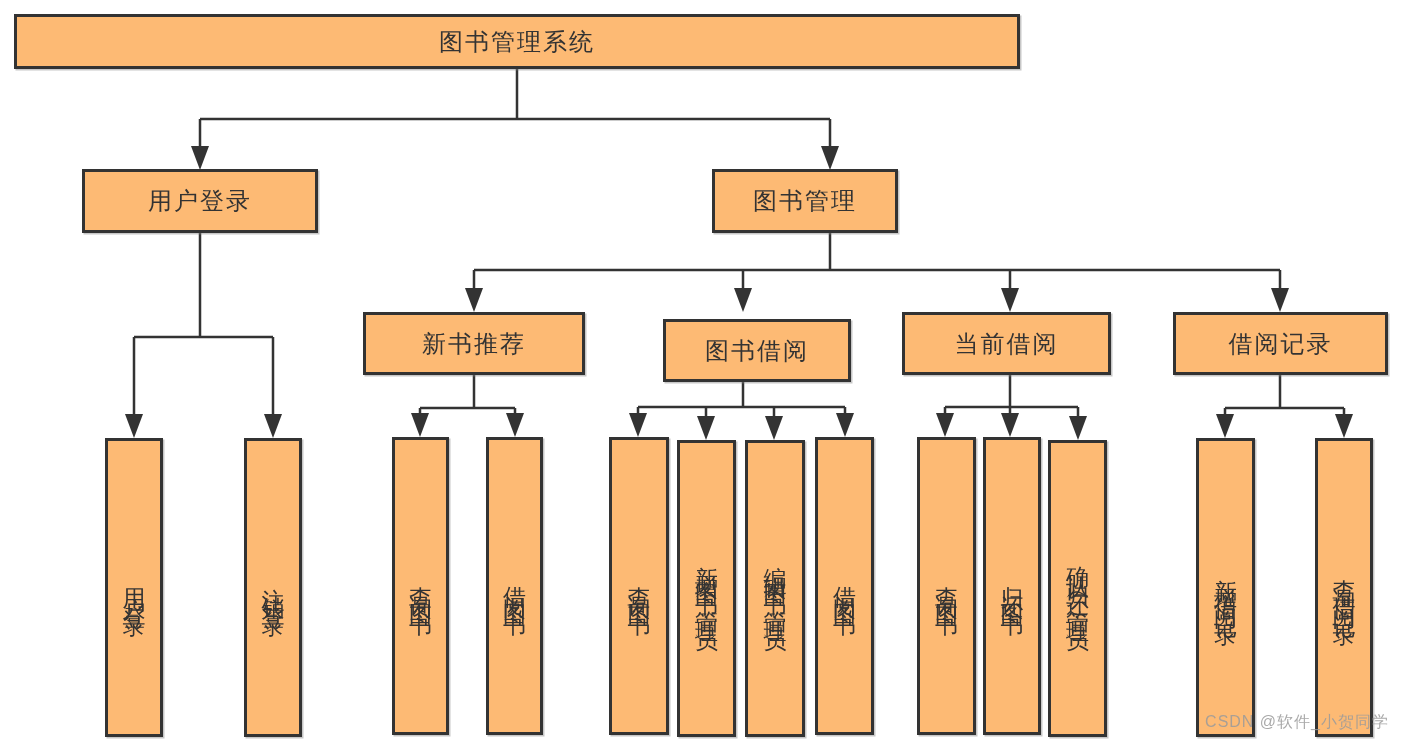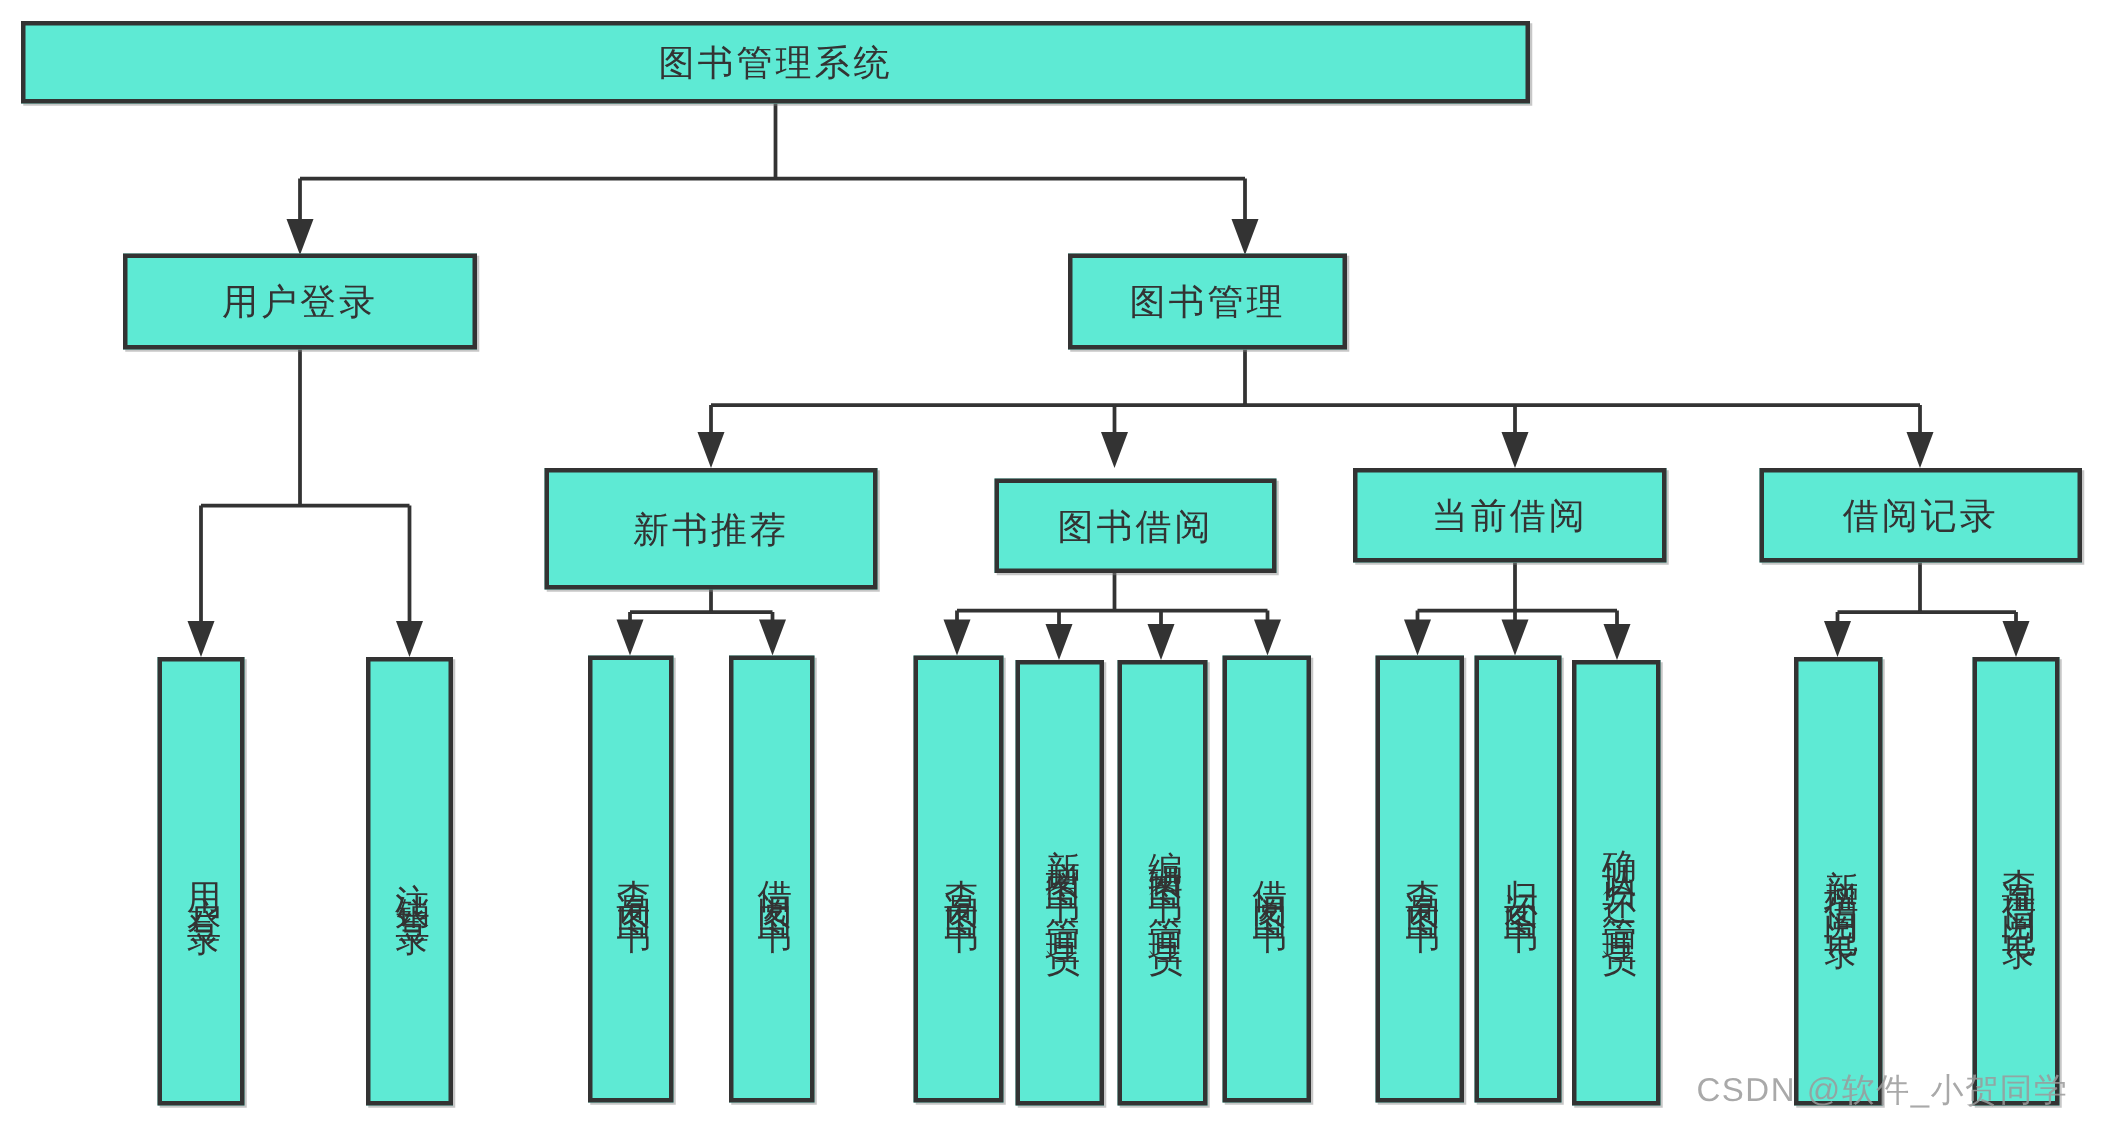--- a/index.html
+++ b/index.html
@@ -5,34 +5,33 @@
   html,body{margin:0;padding:0;background:#fff;}
   .canvas{
     position:relative;width:1405px;height:747px;background:#fff;overflow:hidden;
     font-family:"Liberation Sans","DejaVu Sans",sans-serif;
     color:var(--text-color,#333);
   }
   .connectors{position:absolute;left:0;top:0;z-index:1;}
   .connectors path{stroke:var(--line-color,#333);stroke-width:2.5;fill:none;}
   .connectors polygon{fill:var(--line-color,#333);stroke:none;}
   .node{
-    position:absolute;z-index:2;background:#5eead4;
+    position:absolute;z-index:2;background:#fdba74;
     border:3px solid var(--line-color,#333);box-sizing:border-box;
     display:flex;align-items:center;justify-content:center;
     box-shadow:1.5px 1.5px 0 rgba(130,130,130,.45);
-    font-family:Liberation Mono, monospace;
   }
   .box .lbl{font-size:24px;letter-spacing:2px;white-space:nowrap;}
   .leaf .lbl{
     writing-mode:vertical-rl;text-orientation:mixed;
     font-size:23px;letter-spacing:9px;line-height:1;white-space:nowrap;
   }
   .watermark{
-    position:absolute;z-index:5;right:26px;top:712px;
-    font-size:22px;letter-spacing:1px;opacity:.85;white-space:nowrap;margin-left:15px;
+    position:absolute;z-index:5;right:16px;top:712px;
+    font-size:16px;letter-spacing:1px;opacity:.85;white-space:nowrap;margin-left:15px;
   }
 </style>
 </head>
 <body>
 
 <div class="canvas">
 
   <svg class="connectors" width="1405" height="747" viewBox="0 0 1405 747" aria-hidden="true">
     <g>
       <path d="M517 69 V119 M200 119 H830 M200 233 V337 M134 337 H273 M830 233 V270 M474 270 H1280 M474 375 V408 M420 408 H515 M743 375 V407 M638 407 H845 M1010 375 V407 M945 407 H1078 M1280 375 V408 M1225 408 H1344"></path>
@@ -65,21 +64,21 @@
     <span class="lbl">图书管理系统</span>
   </div>
 
   <div class="node box" style="left:82px;top:169px;width:236px;height:64px;">
     <span class="lbl">用户登录</span>
   </div>
   <div class="node box" style="left:712px;top:169px;width:186px;height:64px;">
     <span class="lbl">图书管理</span>
   </div>
 
-  <div class="node box" style="left:363px;top:312px;width:222px;height:81px;">
+  <div class="node box" style="left:363px;top:312px;width:222px;height:63px;">
     <span class="lbl">新书推荐</span>
   </div>
   <div class="node box" style="left:634px;top:319px;width:188px;height:63px;margin-left:29px;">
     <span class="lbl">图书借阅</span>
   </div>
   <div class="node box" style="left:902px;top:312px;width:209px;height:63px;">
     <span class="lbl">当前借阅</span>
   </div>
   <div class="node box" style="left:1173px;top:312px;width:215px;height:63px;">
     <span class="lbl">借阅记录</span>

